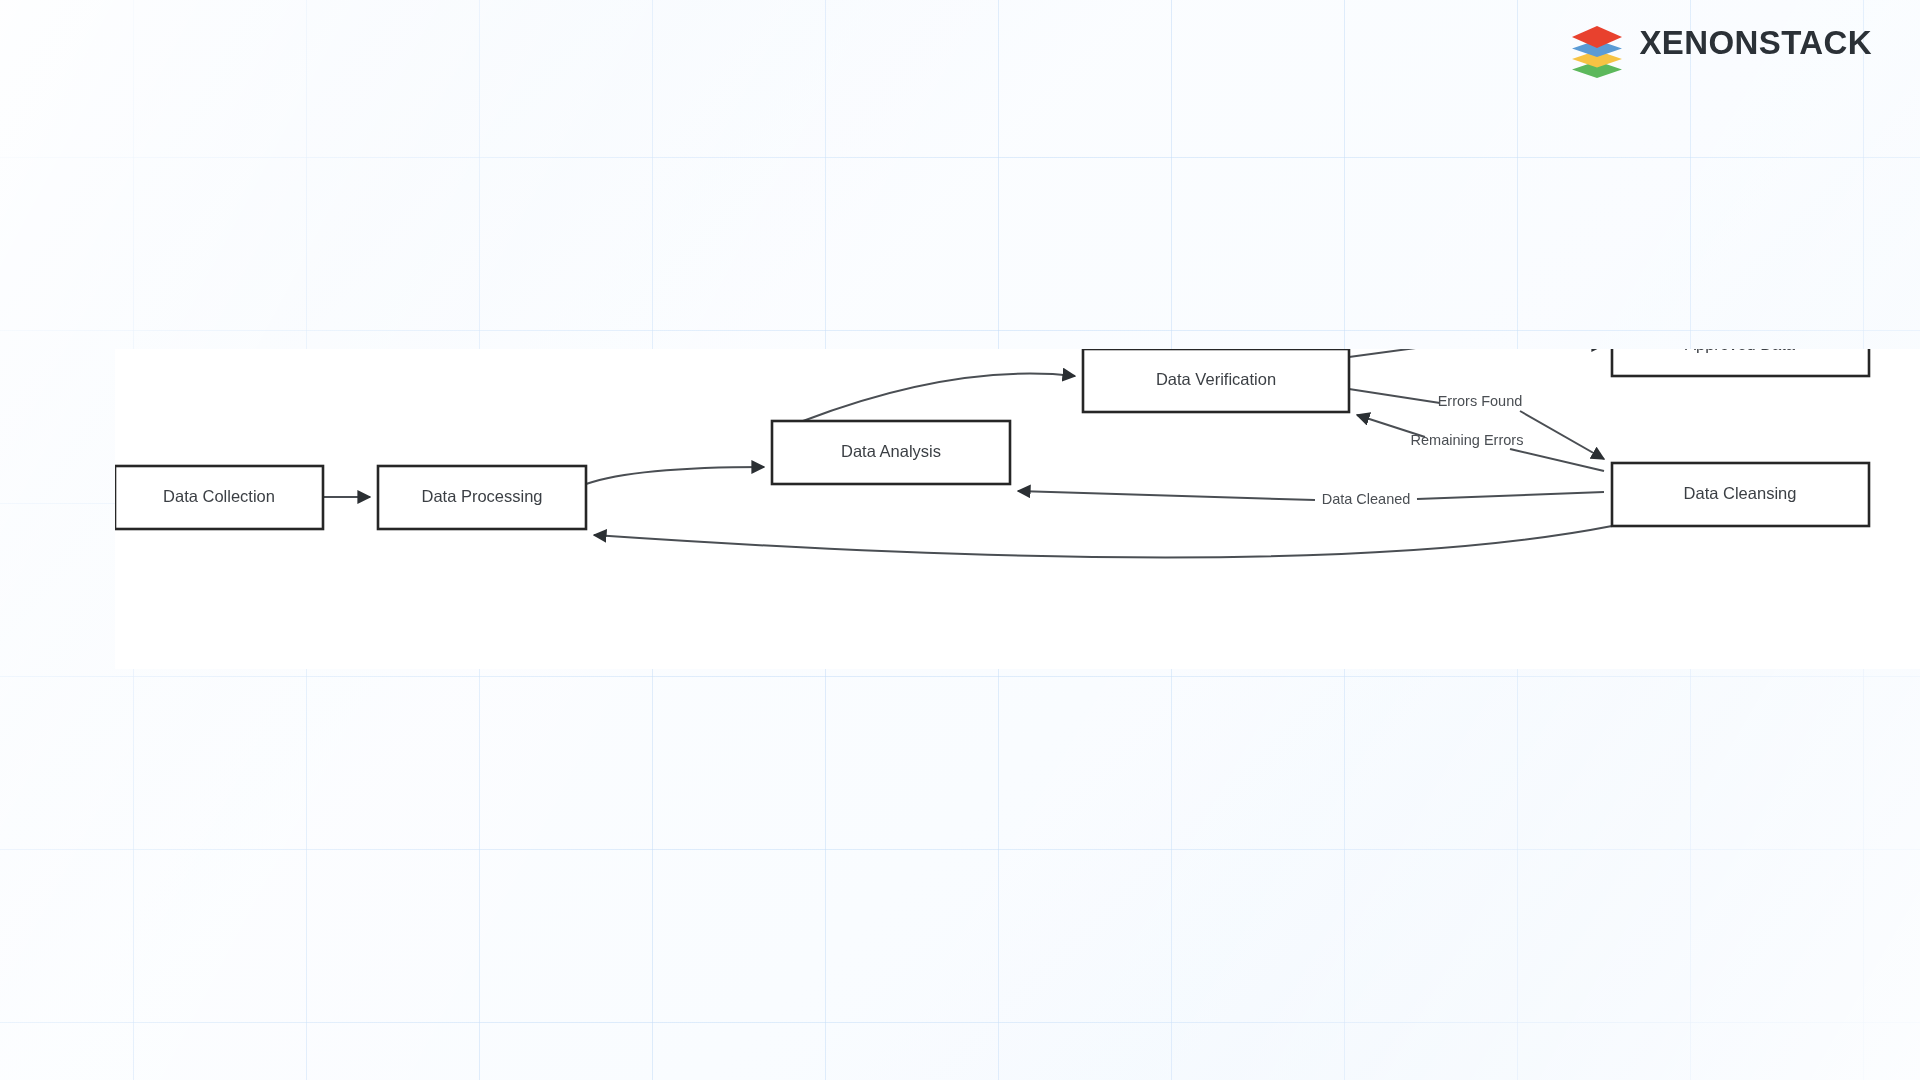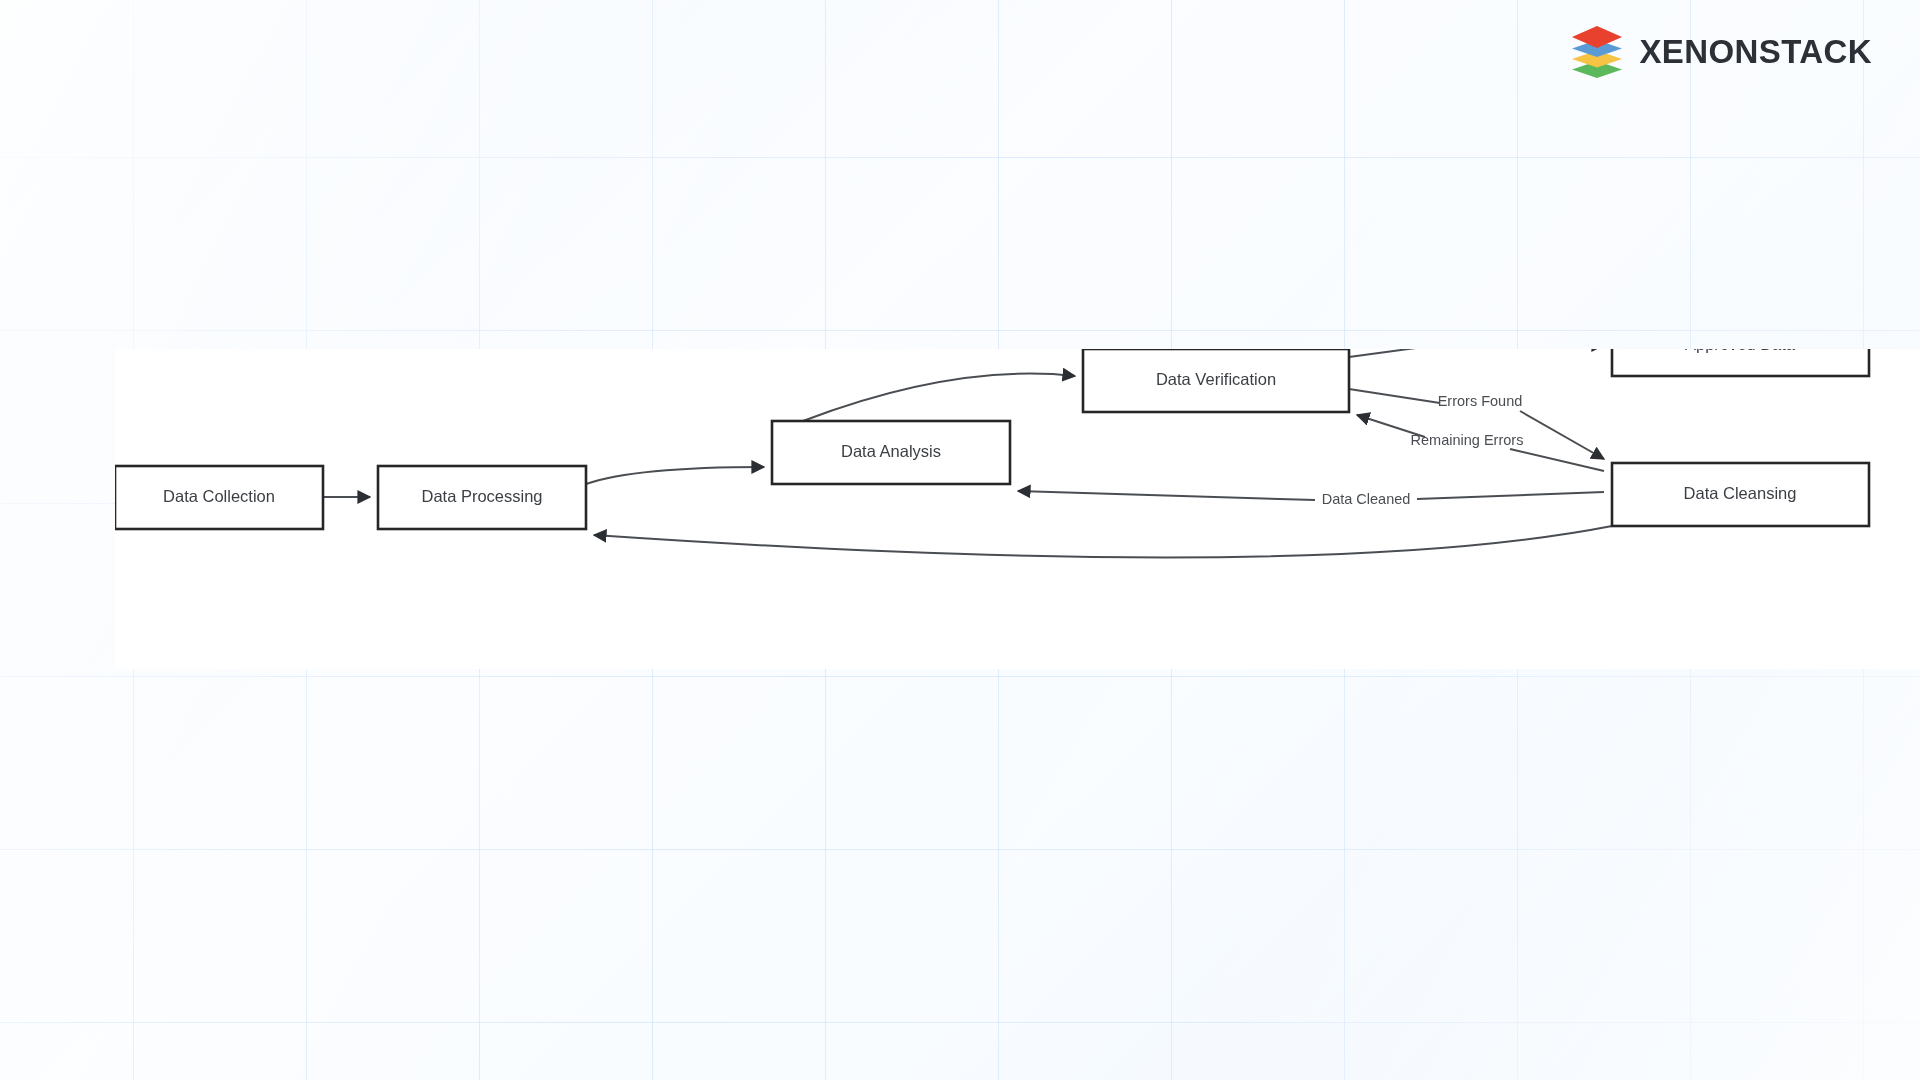--- a/index.html
+++ b/index.html
@@ -32,21 +32,21 @@
     background:
       linear-gradient(118deg, rgba(255,255,255,0.92) 0%, rgba(255,255,255,0.30) 26%, rgba(255,255,255,0.0) 46%),
       linear-gradient(300deg, rgba(255,255,255,0.85) 0%, rgba(255,255,255,0.15) 30%, rgba(255,255,255,0) 55%);
     pointer-events:none;
   }
 
   
   #logo {
     position:absolute;
     top:24px; right:48px;
-    display:flex; align-items:center; gap:13px;
+    display:flex; gap:13px;
   }
   #logo-mark { width:58px; height:56px; display:block; }
   #logo-text {
     font-size:33px;
     font-weight:600;
     letter-spacing:0.4px;
     color:#2b3137;
     font-family:"Liberation Sans", sans-serif;
     white-space:nowrap;
   }

